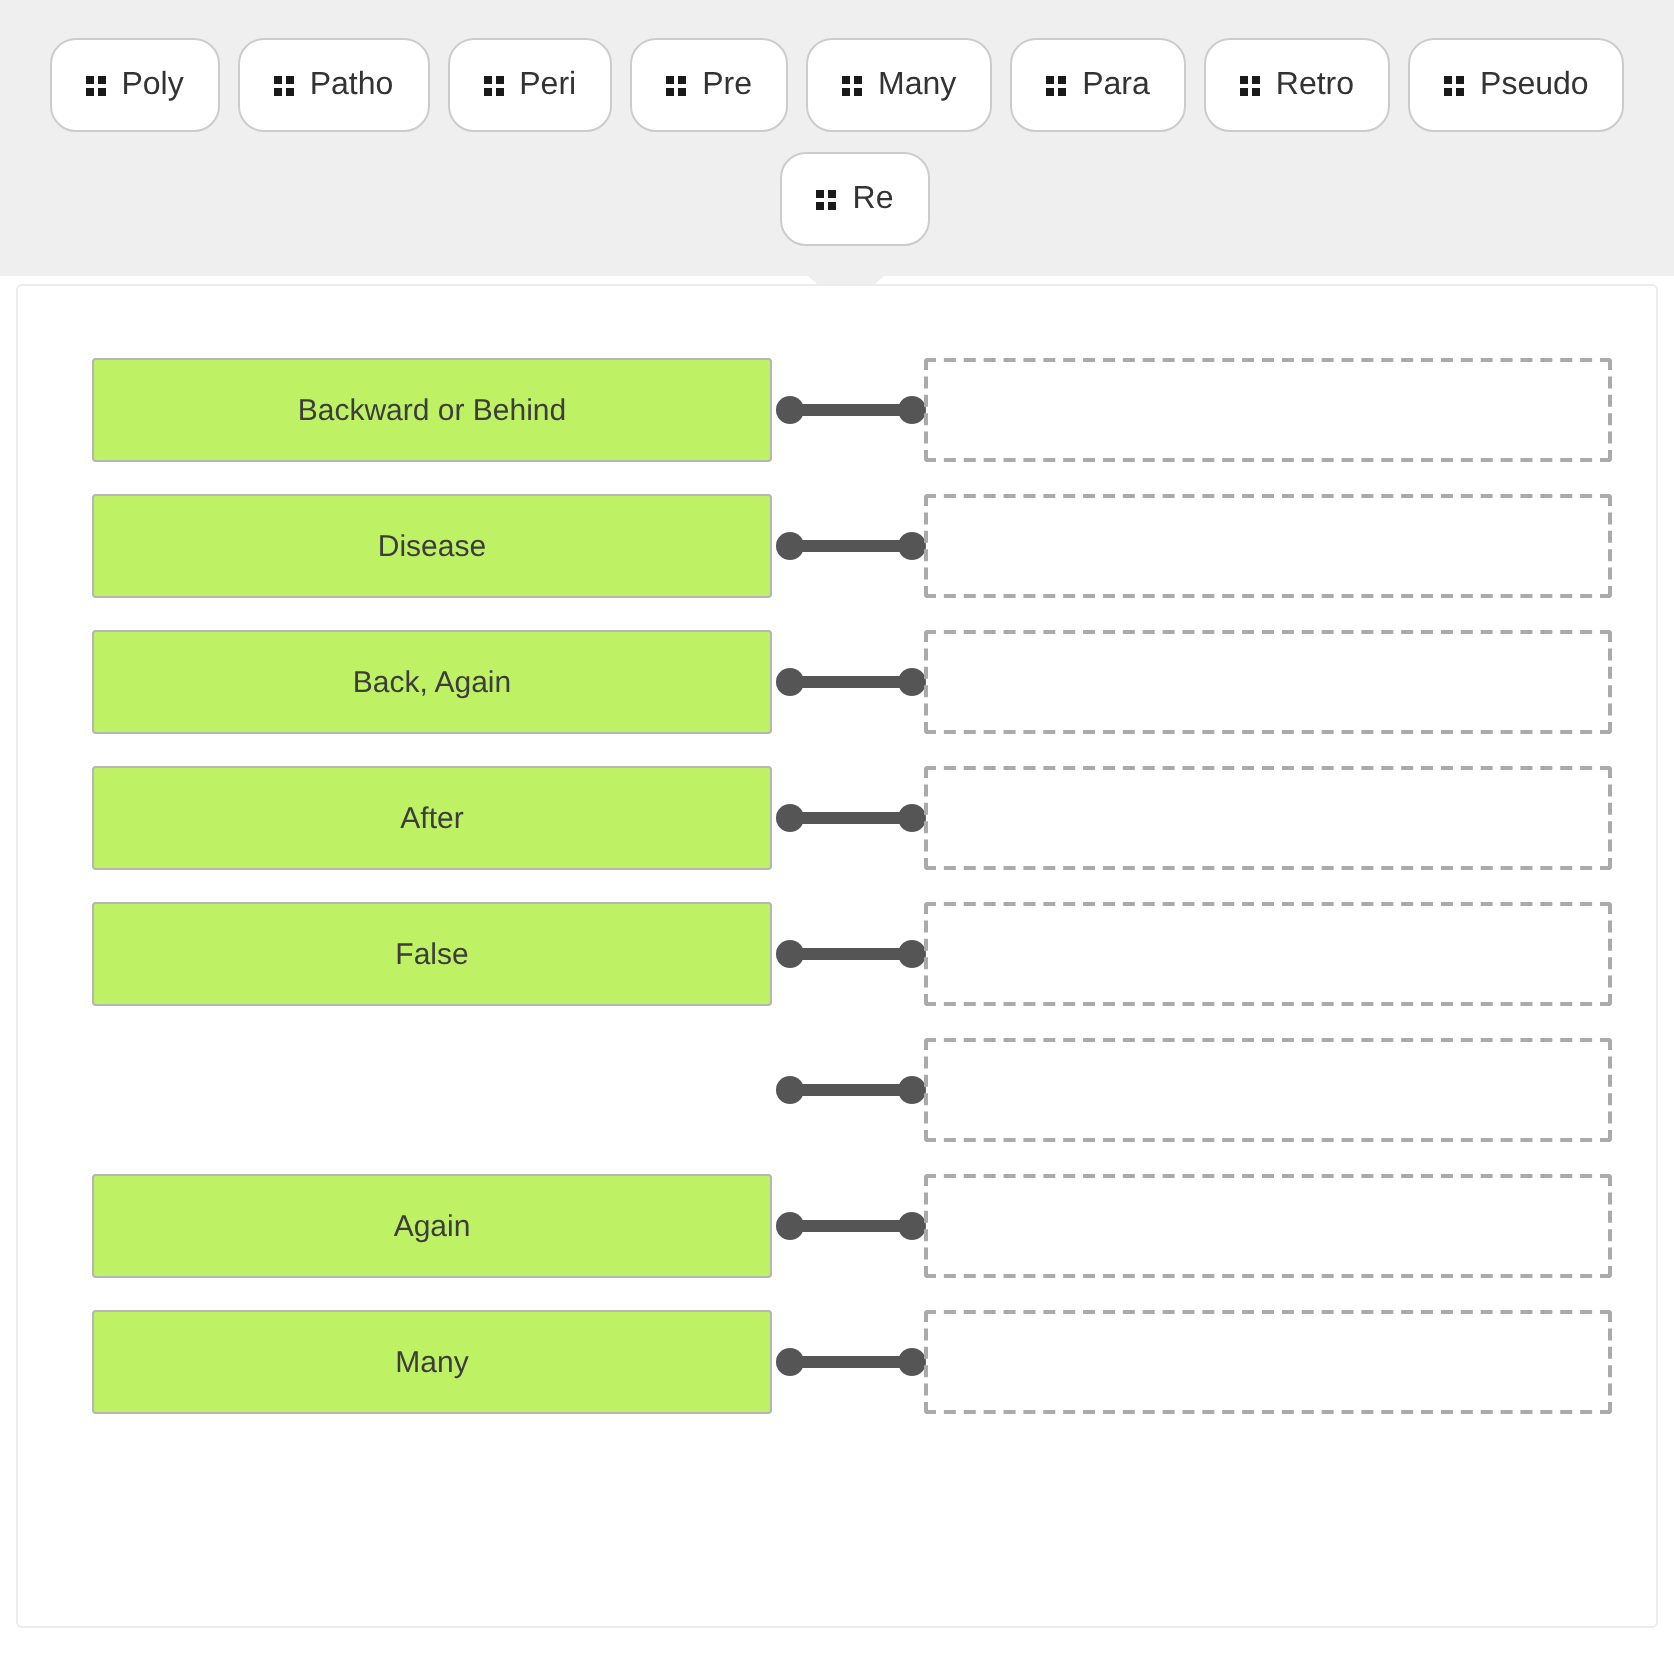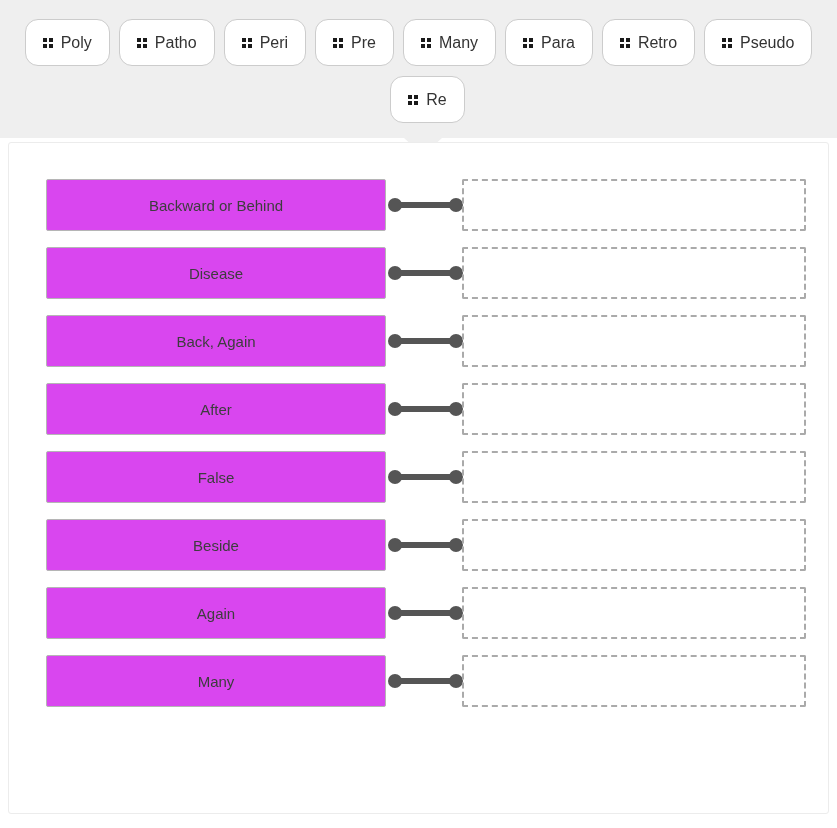--- a/index.html
+++ b/index.html
@@ -98,21 +98,21 @@
   }
 
   .term-box {
     position: absolute;
     left: 37px;
     top: 0;
     width: 340px;
     height: 52px;
     border: 1px solid #b5b5b5;
     border-radius: 2px;
-    background: #d946ef;
+    background: #bef264;
     box-sizing: border-box;
     display: flex;
     align-items: center;
     justify-content: center;
     color: #3d3d3d;
     font-size: 15px;
     text-align: center;
   }
 
   
@@ -287,21 +287,20 @@
       <div class="match-row">
         <div class="term-box">False</div>
         <div class="connector">
           <span class="cap left"></span>
           <span class="bar"></span>
           <span class="cap right"></span>
         </div>
         <div class="dropzone"></div>
       </div>
       <div class="match-row">
-        <div class="term-box">Beside</div>
         <div class="connector">
           <span class="cap left"></span>
           <span class="bar"></span>
           <span class="cap right"></span>
         </div>
         <div class="dropzone"></div>
       </div>
       <div class="match-row">
         <div class="term-box">Again</div>
         <div class="connector">

